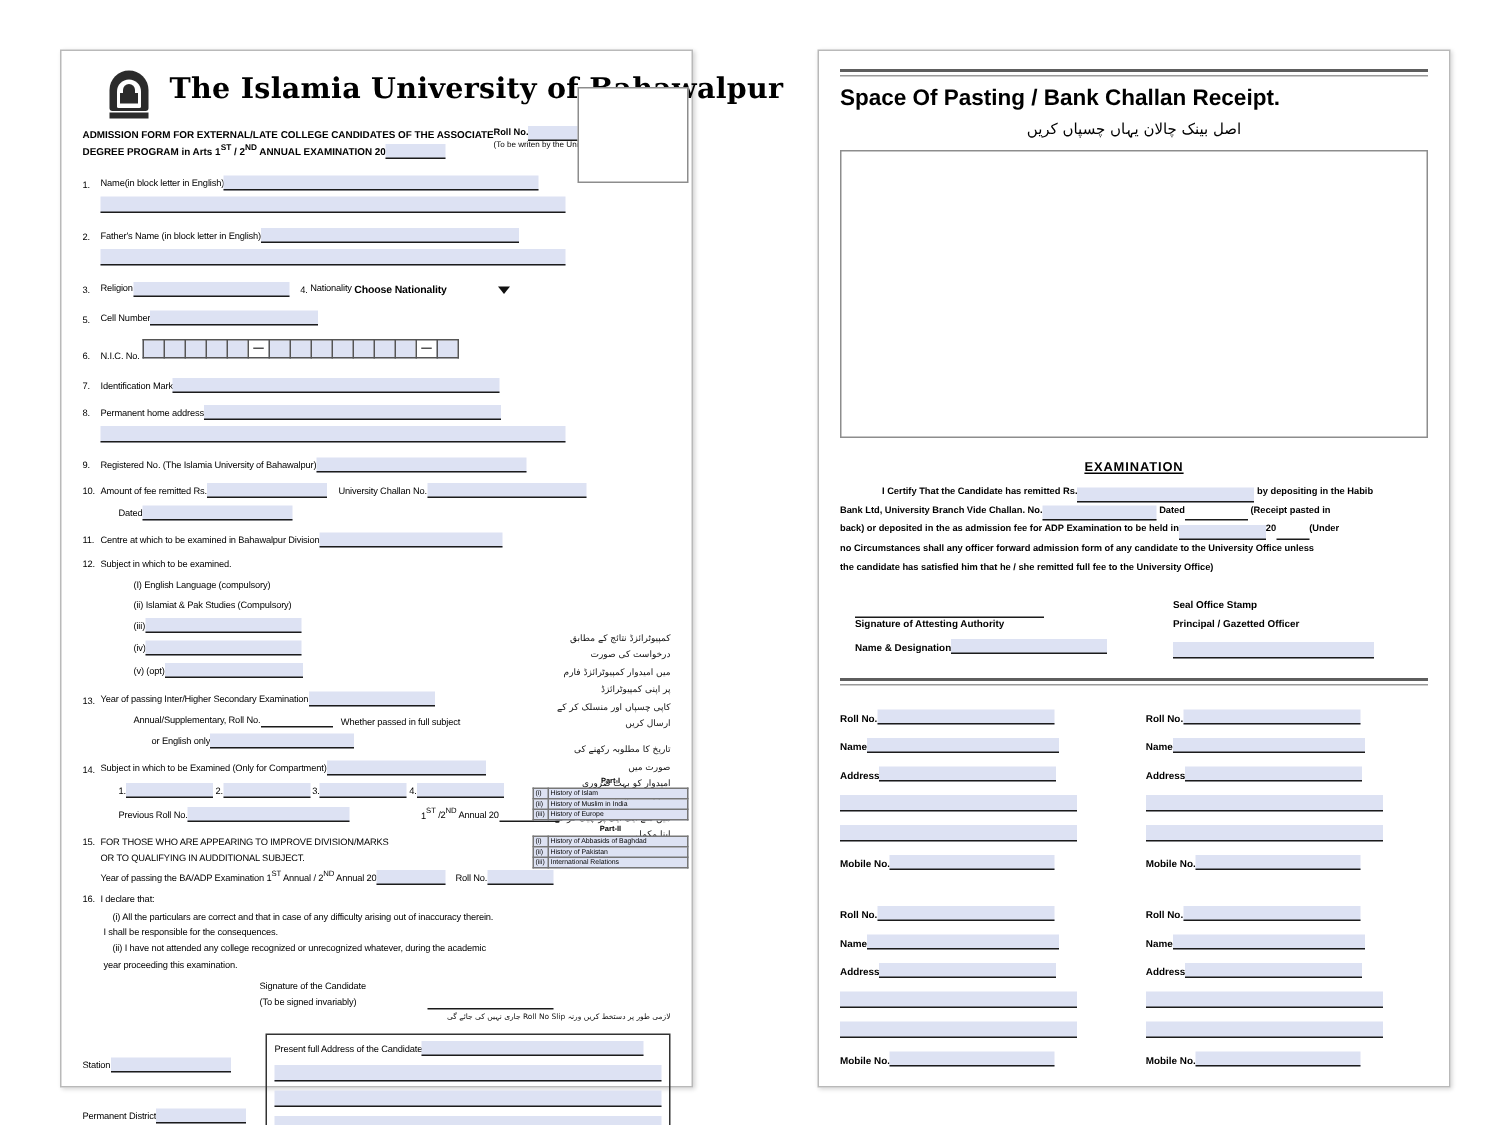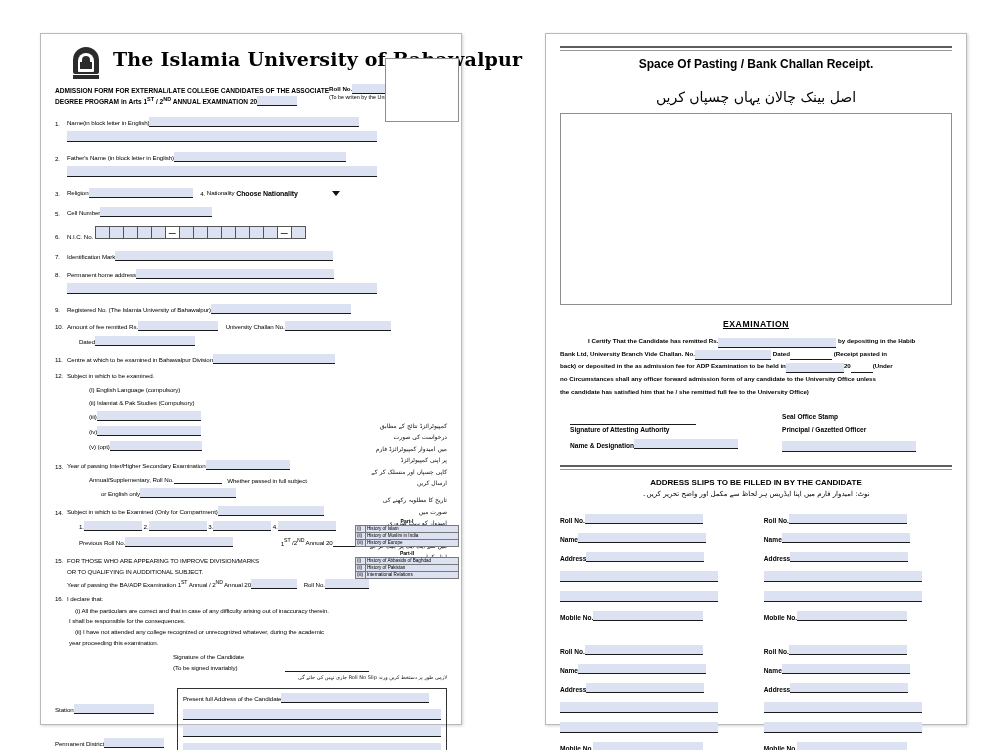--- a/index.html
+++ b/index.html
@@ -51,22 +51,22 @@
   .parts .cap{text-align:center;font-size:5px;font-weight:bold;margin-bottom:1px;}
   .parts table{border-collapse:collapse;width:100%;}
   .parts td{border:1px solid #777;font-size:4.6px;padding:0 1px;height:6px;background:#dde2f3;line-height:1;}
   .parts td.ix{width:7px;}
 
   
   .addrbox{border:1px solid #333;padding:4px 5px 5px;}
 
   
   .dblrule{border-top:2px solid #5e5e5e;border-bottom:1px solid #9a9a9a;height:2px;margin:0 0 6px;}
-  .rtitle{text-align:center;font-size:12px;font-weight:bold;}
-  .rurdu{text-align:center;font-size:14px;font-family:"DejaVu Sans",sans-serif;direction:rtl;margin-top:18px;}
+  .rtitle{font-size:15px;font-weight:bold;}
+  .rurdu{text-align:center;font-size:10px;font-family:"DejaVu Sans",sans-serif;direction:rtl;margin-top:6px;}
   .paste{border:1px solid #8d8d8d;height:190px;margin:8px 0 0;background:#fff;}
   .certt{text-align:center;font-weight:bold;font-size:8.6px;text-decoration:underline;letter-spacing:.6px;}
   .certbody{font-size:6.2px;font-weight:bold;line-height:2.05;margin-top:6px;}
   .slipt{text-align:center;font-weight:bold;font-size:8px;}
   .slip{width:48%;}
   .slips{display:flex;justify-content:space-between;}
   .fl{font-size:6.6px;font-weight:bold;}
 </style>
 </head>
 <body>
@@ -339,22 +339,20 @@
         <div class="fl" style="position:absolute;left:10px;top:24px;">
           <span>Name &amp; Designation</span><span class="ln" style="width:104px;"></span>
         </div>
         <div class="fl" style="position:absolute;left:222px;top:-2px;">Seal Office Stamp</div>
         <div class="fl" style="position:absolute;left:222px;top:11px;">Principal / Gazetted Officer</div>
         <div class="ln2" style="position:absolute;left:222px;top:22px;width:134px;"></div>
         <div class="blk rule" style="position:absolute;left:222px;top:26px;width:134px;"></div>
       </div>
 
       <div class="dblrule" style="margin-top:6px;"></div>
-      <div class="slipt" style="margin-top:8px;">ADDRESS SLIPS TO BE FILLED IN BY THE CANDIDATE</div>
-      <div class="rurdu" style="font-size:7px;margin-top:3px;">نوٹ: امیدوار فارم میں اپنا ایڈریس ہر لحاظ سے مکمل اور واضح تحریر کریں۔</div>
 
       <div class="slips" style="margin-top:16px;">
         <div class="slip">
           <div class="fl"><span>Roll  No.</span><span class="ln" style="width:118px;"></span></div>
           <div class="fl" style="margin-top:9px;"><span>Name</span><span class="ln" style="width:128px;"></span></div>
           <div class="fl" style="margin-top:9px;"><span>Address</span><span class="ln" style="width:118px;"></span></div>
           <div class="blk rule" style="margin-top:9px;width:158px;"></div>
           <div class="blk rule" style="margin-top:9px;width:158px;"></div>
           <div class="fl" style="margin-top:9px;"><span>Mobile No.</span><span class="ln" style="width:110px;"></span></div>
         </div>

